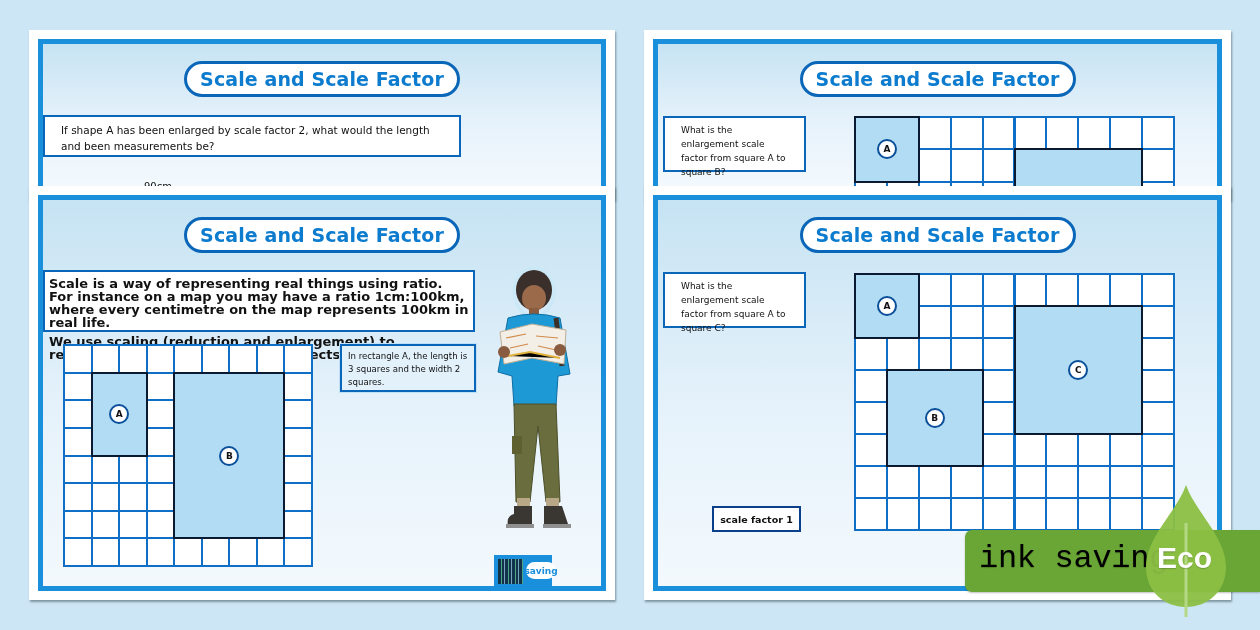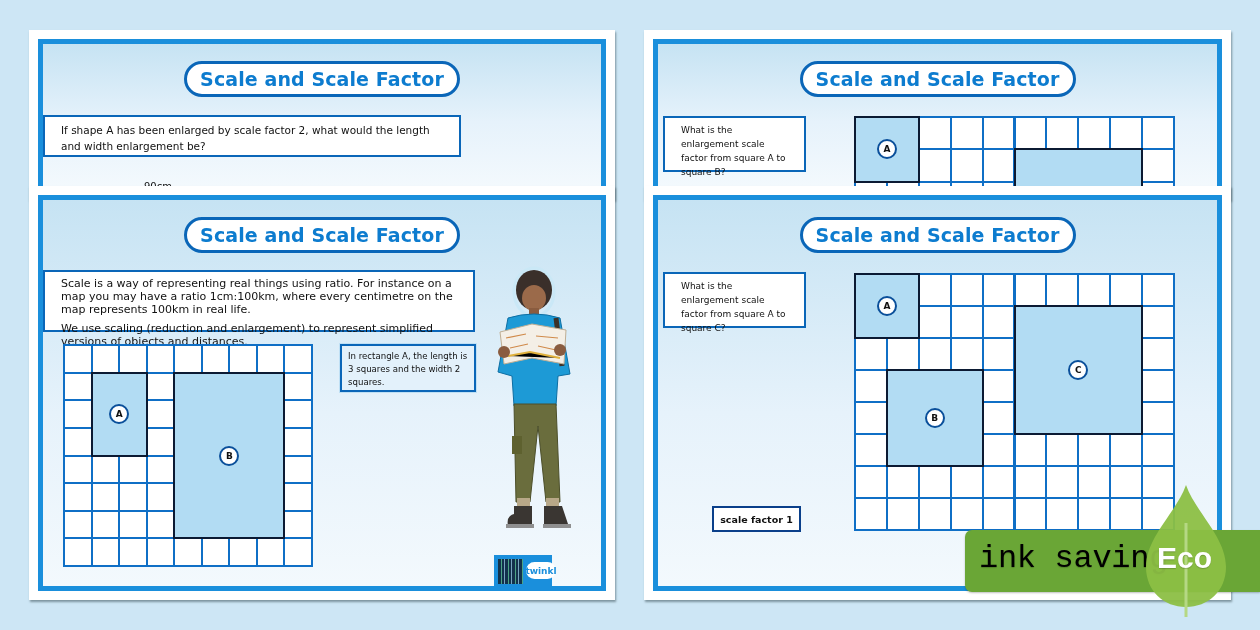--- a/index.html
+++ b/index.html
@@ -81,21 +81,21 @@
     display: flex; align-items: center; justify-content: center;
   }
 </style>
 </head>
 <body>
 
 <div class="slide" style="left:29px;top:30px;width:586px;height:170px;">
   <div class="slide-inner">
     <div class="title-pill">Scale and Scale Factor</div>
     <div class="textbox" style="left:0;top:71px;width:418px;height:42px;padding:5px 16px;">
-      <span>If shape A has been enlarged by scale factor 2, what would the length and width enlargement be?</span>
+      <span>If shape A has been enlarged by scale factor 2, what would the length and been measurements be?</span>
     </div>
     <div style="position:absolute;left:101px;top:137px;font-size:10px;color:#111;">90cm</div>
   </div>
 </div>
 
 <div class="slide" style="left:644px;top:30px;width:587px;height:170px;">
   <div class="slide-inner">
     <div class="title-pill">Scale and Scale Factor</div>
     <div class="textbox" style="left:5px;top:72px;width:143px;height:56px;padding:5px 16px;font-size:9px;line-height:14px;">
       <span>What is the enlargement scale factor from square A to square B?</span>
@@ -134,21 +134,21 @@
         <div class="shape" style="left: 0px; top: 0px; width: 65.8px; height: 66.5px;"></div>
         <div class="badge" style="left: 32.9px; top: 33.25px;">A</div>
         <div class="shape" style="left: 159.5px; top: 32.25px; width: 129.6px; height: 131px;"></div>
       </div>
   </div>
 </div>
 
 <div class="slide" style="left:29px;top:186px;width:586px;height:414px;">
   <div class="slide-inner">
     <div class="title-pill">Scale and Scale Factor</div>
-    <div class="textbox" style="left:0;top:70px;width:432px;height:62px;padding:5px 16px;font-size:11px;line-height:13px;">
+    <div class="textbox" style="left:0;top:70px;width:432px;height:62px;padding:5px 4px;font-size:13px;line-height:13px;font-weight:bold;">
       <p>Scale is a way of representing real things using ratio. For instance on a map you may have a ratio 1cm:100km, where every centimetre on the map represents 100km in real life.</p>
       <p style="margin-top:6px;">We use scaling (reduction and enlargement) to represent simplified versions of objects and distances.</p>
     </div>
 
     <div class="grid" id="grid-bl" style="left:20px;top:144px;width:250px;height:223px;">
         <div class="cell" style="left: 2px; top: 2px; width: 25.5556px; height: 25.625px;"></div>
         <div class="cell" style="left: 29.5556px; top: 2px; width: 25.5556px; height: 25.625px;"></div>
         <div class="cell" style="left: 57.1111px; top: 2px; width: 25.5556px; height: 25.625px;"></div>
         <div class="cell" style="left: 84.6667px; top: 2px; width: 25.5556px; height: 25.625px;"></div>
         <div class="cell" style="left: 112.222px; top: 2px; width: 25.5556px; height: 25.625px;"></div>
@@ -258,21 +258,21 @@
       <rect x="60" y="232" width="13" height="8" fill="#b8a888"></rect>
 
       <path d="M28 240 L46 240 L46 258 L22 260 Q20 250 28 248 Z" fill="#3a3632"></path>
       <path d="M58 240 L76 240 L82 258 L58 260 Z" fill="#3a3632"></path>
       <rect x="20" y="258" width="28" height="4" fill="#8f8f8f"></rect>
       <rect x="57" y="258" width="28" height="4" fill="#8f8f8f"></rect>
     </svg>
 
     <div class="twinkl-panel" style="left:451px;top:355px;width:58px;height:32px;"></div>
     <div class="qr" style="left:455px;top:359px;"></div>
-    <div class="twinkl-cloud" style="left:483px;top:362px;width:30px;height:17px;">twinkl</div>
+    <div class="twinkl-cloud" style="left:483px;top:362px;width:30px;height:17px;">saving</div>
   </div>
 </div>
 
 <div class="slide" style="left:644px;top:186px;width:587px;height:414px;">
   <div class="slide-inner">
     <div class="title-pill">Scale and Scale Factor</div>
     <div class="textbox" style="left:5px;top:72px;width:143px;height:56px;padding:5px 16px;font-size:9px;line-height:14px;">
       <span>What is the enlargement scale factor from square A to square C?</span>
     </div>
 

